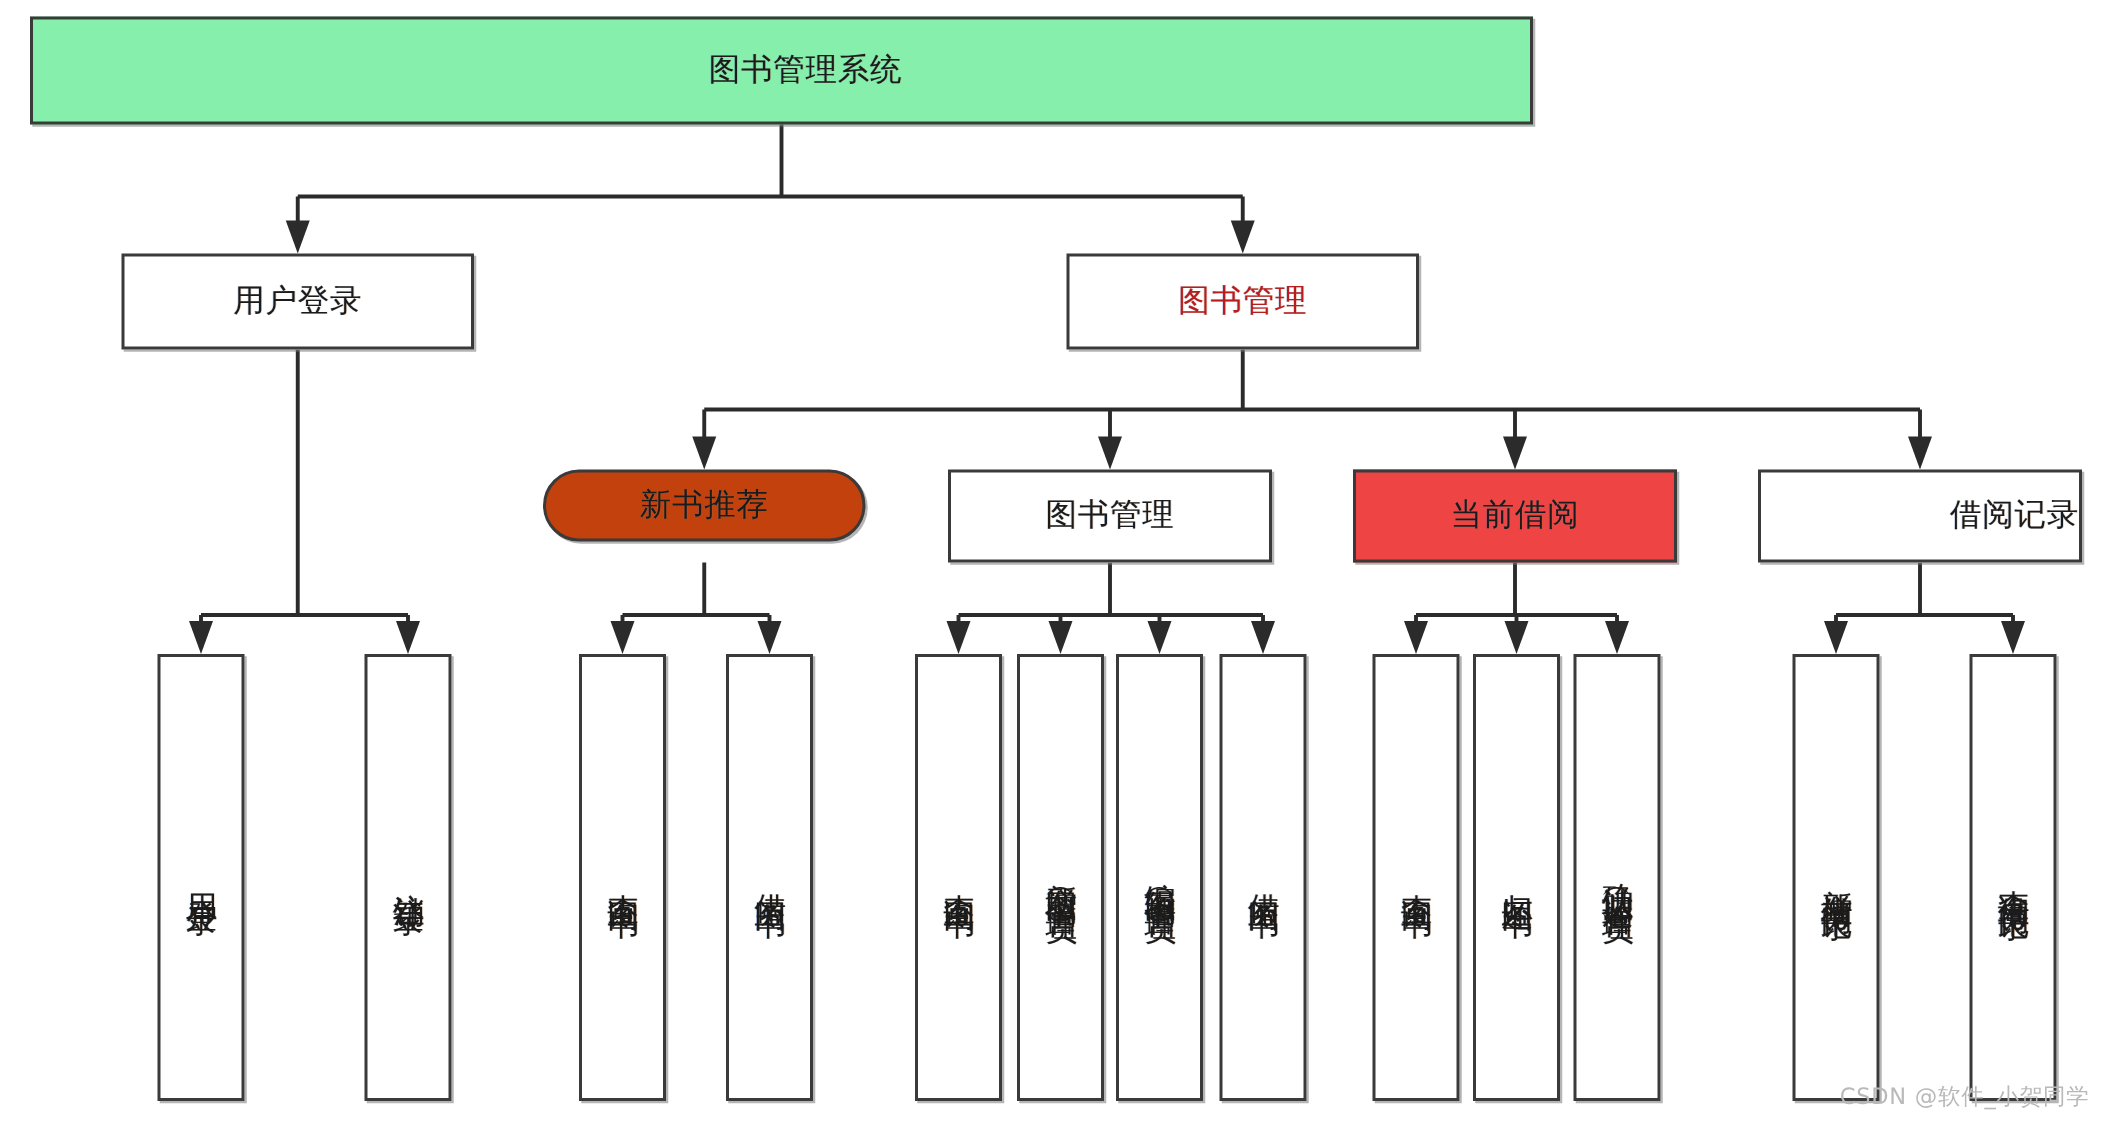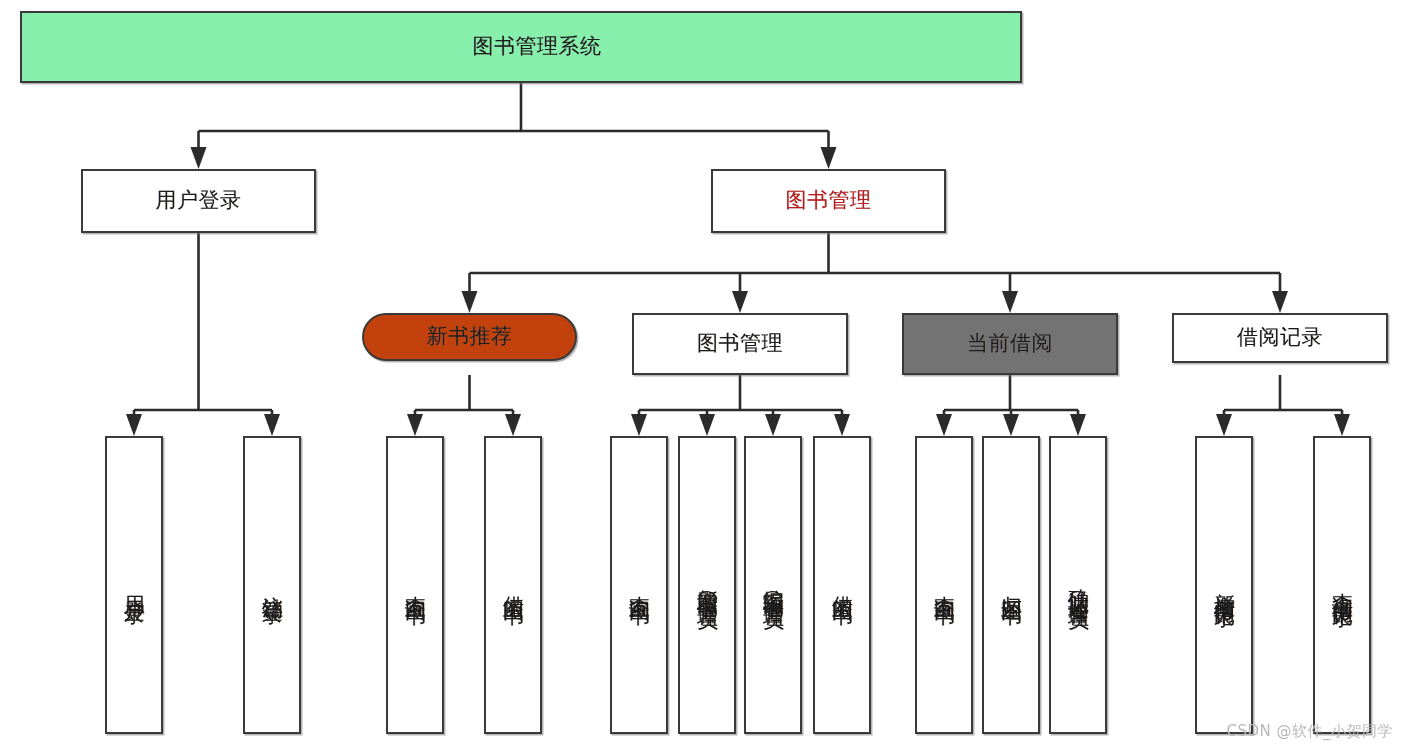--- a/index.html
+++ b/index.html
@@ -135,24 +135,24 @@
       </div>
       <div class="node-box" style="left: 711px; top: 169px; width: 235px; height: 64px; border-color: rgb(58, 58, 58); background: rgb(255, 255, 255);">
         <span class="node-label-h" style="color: #b91c1c;">图书管理</span>
       </div>
       <div class="node-box" style="left: 362px; top: 313px; width: 215px; height: 48px; border-color: rgb(58, 58, 58); background: #c2410c; border-radius: 29px;">
         <span class="node-label-h" style="color: rgb(27, 27, 27);">新书推荐</span>
       </div>
       <div class="node-box" style="left: 632px; top: 313px; width: 216px; height: 62px; border-color: rgb(58, 58, 58); background: rgb(255, 255, 255);">
         <span class="node-label-h" style="color: rgb(27, 27, 27);">图书管理</span>
       </div>
-      <div class="node-box" style="left: 902px; top: 313px; width: 216px; height: 62px; border-color: rgb(58, 58, 58); background: #737373;">
+      <div class="node-box" style="left: 902px; top: 313px; width: 216px; height: 62px; border-color: rgb(58, 58, 58); background: #ef4444;">
         <span class="node-label-h" style="color: rgb(27, 27, 27);">当前借阅</span>
       </div>
-      <div class="node-box" style="left: 1172px; top: 313px; width: 216px; height: 50px; border-color: rgb(58, 58, 58); background: rgb(255, 255, 255);">
+      <div class="node-box" style="left: 1172px; top: 313px; width: 216px; height: 62px; border-color: rgb(58, 58, 58); background: rgb(255, 255, 255); justify-content: flex-end;">
         <span class="node-label-h" style="color: rgb(27, 27, 27);">借阅记录</span>
       </div>
       <div class="node-box" style="left: 105px; top: 436px; width: 58px; height: 298px; border-color: rgb(58, 58, 58); background: rgb(255, 255, 255);">
         <span class="node-label-v" style="color: rgb(27, 27, 27);">用户登录</span>
       </div>
       <div class="node-box" style="left: 243px; top: 436px; width: 58px; height: 298px; border-color: rgb(58, 58, 58); background: rgb(255, 255, 255);">
         <span class="node-label-v" style="color: rgb(27, 27, 27);">注销登录</span>
       </div>
       <div class="node-box" style="left: 386px; top: 436px; width: 58px; height: 298px; border-color: rgb(58, 58, 58); background: rgb(255, 255, 255);">
         <span class="node-label-v" style="color: rgb(27, 27, 27);">查询图书</span>

